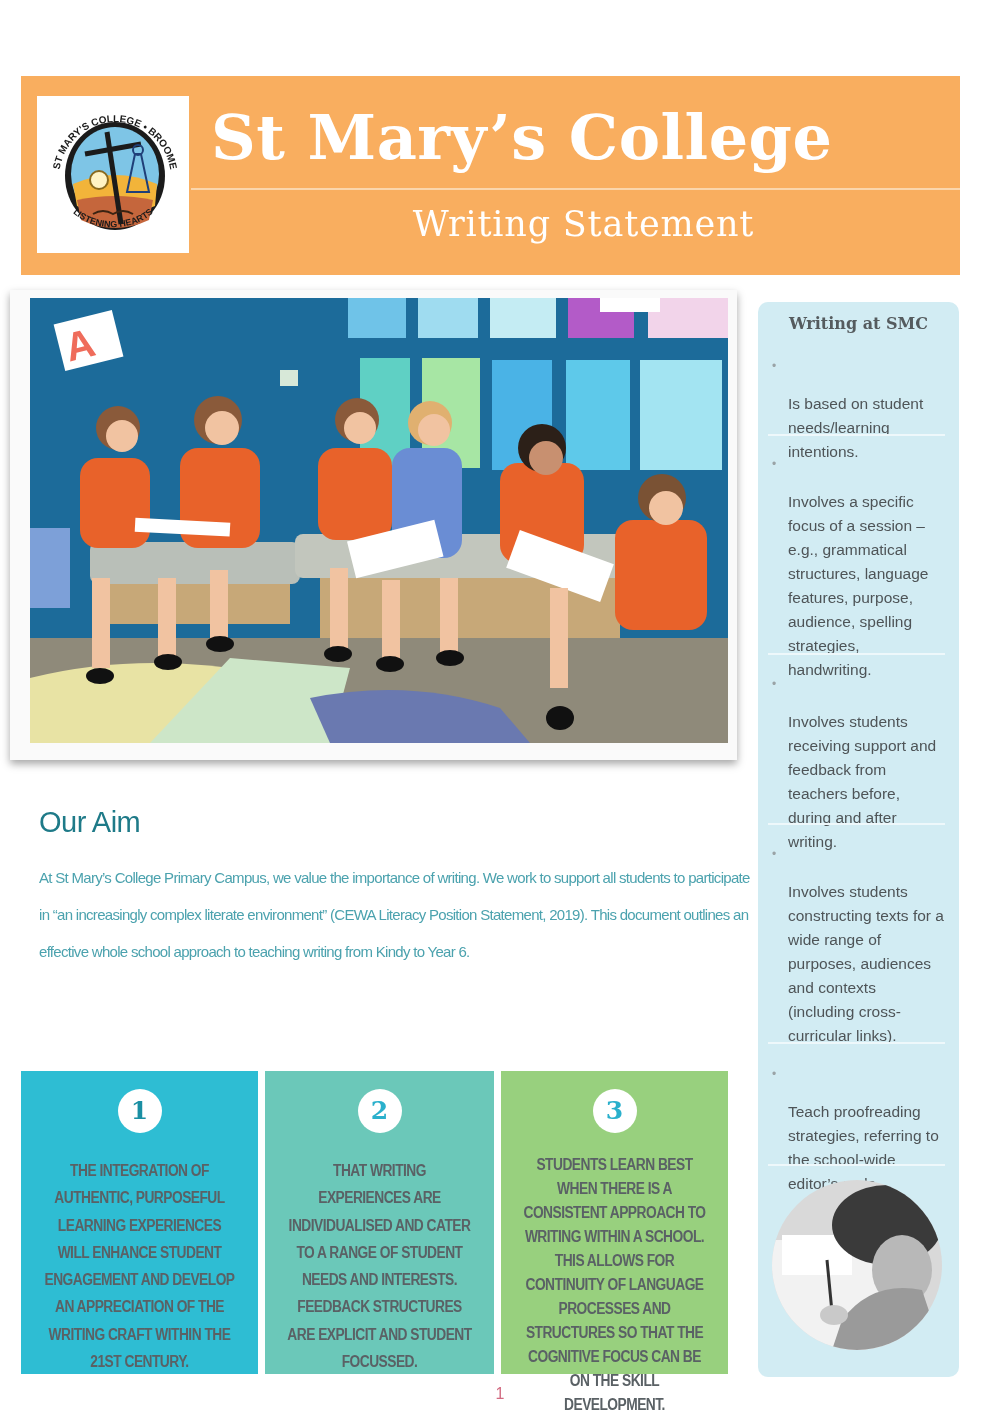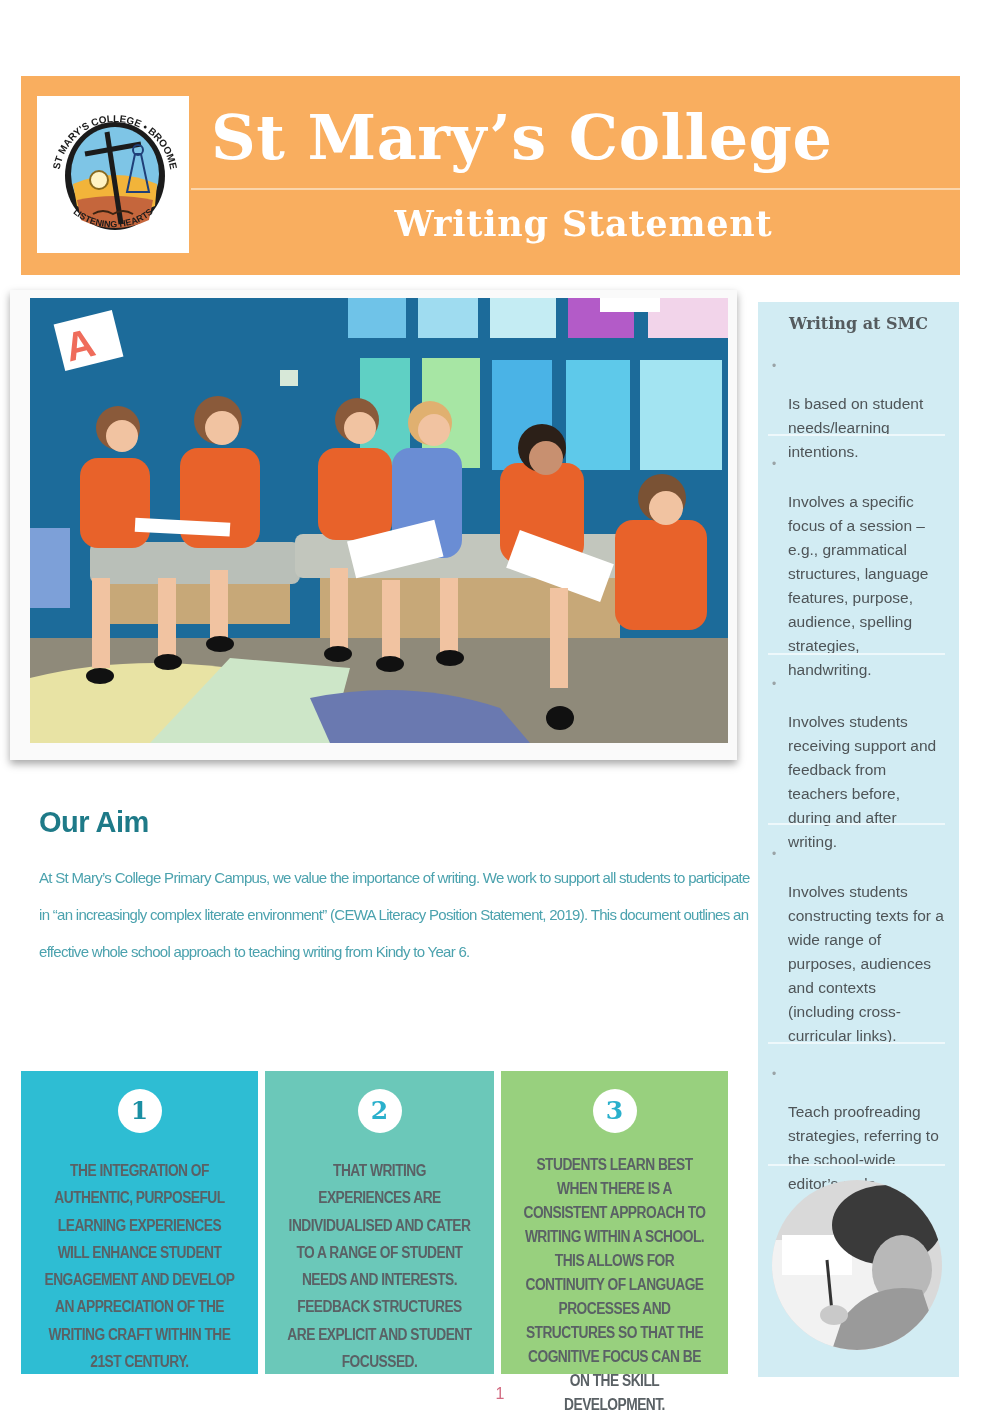--- a/index.html
+++ b/index.html
@@ -23,37 +23,38 @@
     font-family: "DejaVu Serif", serif; font-weight: bold;
     font-size: 62px; line-height: 80px; letter-spacing: 0.5px;
   }
   .header-rule {
     position: absolute; left: 170px; top: 112px; width: 769px; height: 2px;
     background: #fbd6ac;
   }
   .subtitle {
     position: absolute; left: 190px; top: 120px; width: 745px;
     text-align: center; color: #ffffff;
-    font-family: "DejaVu Serif", serif; font-weight: bold;
+    font-family: "DejaVu Serif", serif; font-weight: normal;
     font-size: 35px; line-height: 56px; letter-spacing: 0.8px;
   }
 
   .photo-frame {
     position: absolute; left: 10px; top: 290px; width: 727px; height: 470px;
     background: #fafafa;
     box-shadow: 0 4px 8px rgba(0,0,0,0.35);
   }
   .photo {
     position: absolute; left: 20px; top: 8px; width: 698px; height: 445px;
     overflow: hidden;
   }
 
   .sidebar {
     position: absolute; left: 758px; top: 302px; width: 201px; height: 1075px;
     background: #d2ecf3;
+    border-radius: 10px;
   }
   .sidebar-title {
     position: absolute; left: 0; top: 12px; width: 100%; text-align: center;
     font-family: "DejaVu Serif", serif; font-weight: bold; font-size: 16px;
     color: #555b5e;
   }
   .sb-item {
     position: absolute; left: 14px; width: 172px;
     font-size: 15.5px; line-height: 24px; color: #4e5457;
   }
@@ -64,21 +65,21 @@
   .sb-rule {
     position: absolute; left: 10px; width: 177px; height: 2px; background: #eef8fb;
   }
   .circle-photo {
     position: absolute; left: 14px; top: 878px; width: 170px; height: 170px;
     border-radius: 50%; overflow: hidden;
   }
 
   .aim-heading {
     position: absolute; left: 39px; top: 806px;
-    font-family: "Liberation Sans", sans-serif; font-weight: bold;
+    font-family: "Liberation Sans", sans-serif; font-weight: normal;
     font-size: 29px; color: #1e7a88; letter-spacing: -0.5px;
   }
   .aim-body {
     position: absolute; left: 39px; top: 859px; width: 720px;
     font-family: "Liberation Sans", sans-serif;
     font-size: 15px; line-height: 37px; color: #4ba2ae;
     letter-spacing: -0.7px;
   }
 
   .card {

